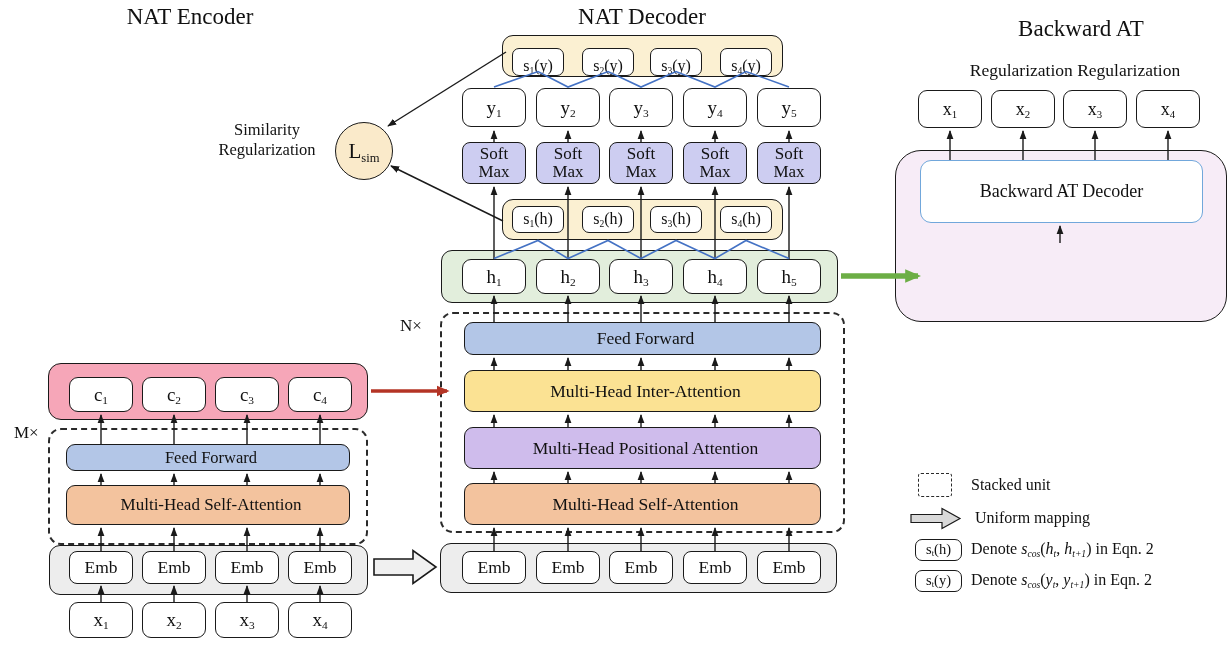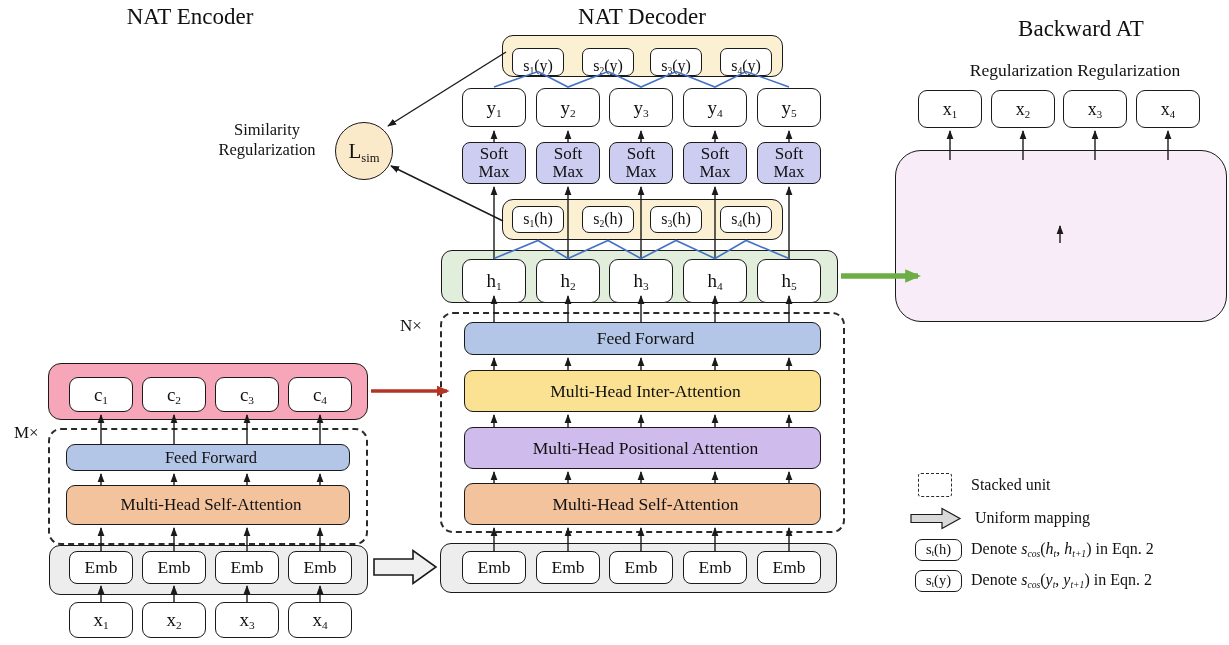--- a/index.html
+++ b/index.html
@@ -10,21 +10,21 @@
   .cont{position:absolute;box-sizing:border-box;border:1.6px solid #1a1a1a;border-radius:11px;z-index:1;}
   .dashed{position:absolute;box-sizing:border-box;border:2px dashed #2a2a2a;border-radius:13px;z-index:1;background:transparent;}
   .box{position:absolute;box-sizing:border-box;background:#fff;border:1.6px solid #1a1a1a;border-radius:9px;
        display:flex;align-items:center;justify-content:center;font-family:"Liberation Serif",serif;color:#111;z-index:2;}
   .lab{display:inline-block;text-align:center;line-height:1.05;}
   sub{font-size:0.6em;line-height:0;vertical-align:-0.28em;}
   .sy-box,.sh-box{width:52px;height:28px;font-size:16px;border-radius:7px;border-width:1.4px;}
   .sy-box{top:48px;align-items:flex-end;} .sh-box{top:206px;height:27px;}
   .y-box{top:88px;width:64px;height:39px;font-size:19px;}
   .sm-box{top:142px;width:64px;height:42px;font-size:17px;background:#CDCDF1;border-radius:8px;}
-  .h-box{top:259px;width:64px;height:44px;font-size:19px;}
+  .h-box{top:259px;width:64px;height:35px;font-size:19px;}
   .emb-box{top:551px;width:64px;height:33px;font-size:17.5px;border-radius:8px;}
   .c-box{top:377px;width:64px;height:35px;font-size:19px;}
   .x-box{top:602px;width:64px;height:36px;font-size:19px;}
   .bx-box{top:90px;width:64px;height:38px;font-size:18px;}
   .layer{border-radius:9px;font-size:17.5px;padding-left:6px;}
   .dc1{left:462px}.dc2{left:536px}.dc3{left:609px}.dc4{left:683px}.dc5{left:757px}
   .sc1{left:512px}.sc2{left:582px}.sc3{left:650px}.sc4{left:720px}
   .ec1{left:69px}.ec2{left:142px}.ec3{left:215px}.ec4{left:288px}
   .bc1{left:918px}.bc2{left:991px}.bc3{left:1063px}.bc4{left:1136px}
   .circle{position:absolute;left:335px;top:122px;width:56px;height:56px;border-radius:50%;
@@ -236,20 +236,23 @@
   <div class="box bx-box bc2">
       <span class="lab"><span>x</span><sub>2</sub></span>
     </div>
   <div class="box bx-box bc3">
       <span class="lab"><span>x</span><sub>3</sub></span>
     </div>
   <div class="box bx-box bc4">
       <span class="lab"><span>x</span><sub>4</sub></span>
     </div>
   <div class="cont" style="left:895px;top:150px;width:332px;height:172px;background:#F7ECF7;border-radius:26px;"></div>
+  <div class="box" style="left:920px;top:160px;width:283px;height:63px;border:1.6px solid #71A7DB;border-radius:11px;font-size:18px;">
+      <span class="lab">Backward AT Decoder</span>
+    </div>
 
   <div class="dashed" style="left:918px;top:473px;width:34px;height:24px;border-radius:3px;border-width:1.6px;"></div>
   <div class="t legend-text" style="left:971px;top:476px;">Stacked unit</div>
   <div class="t legend-text" style="left:975px;top:509px;">Uniform mapping</div>
   <div class="legend-icon-box" style="left:915px;top:539px;width:47px;height:22px;">
       <span class="lab"><span>s</span><sub>t</sub><span>(h)</span></span>
     </div>
   <div class="t legend-text" style="left:971px;top:540px;"><span>Denote </span><i>s</i><sub class="it">cos</sub><span>(</span><i>h</i><sub class="it">t</sub><span>, </span><i>h</i><sub class="it">t+1</sub><span>) in Eqn. 2</span></div>
   <div class="legend-icon-box" style="left:915px;top:570px;width:47px;height:22px;">
       <span class="lab"><span>s</span><sub>t</sub><span>(y)</span></span>

